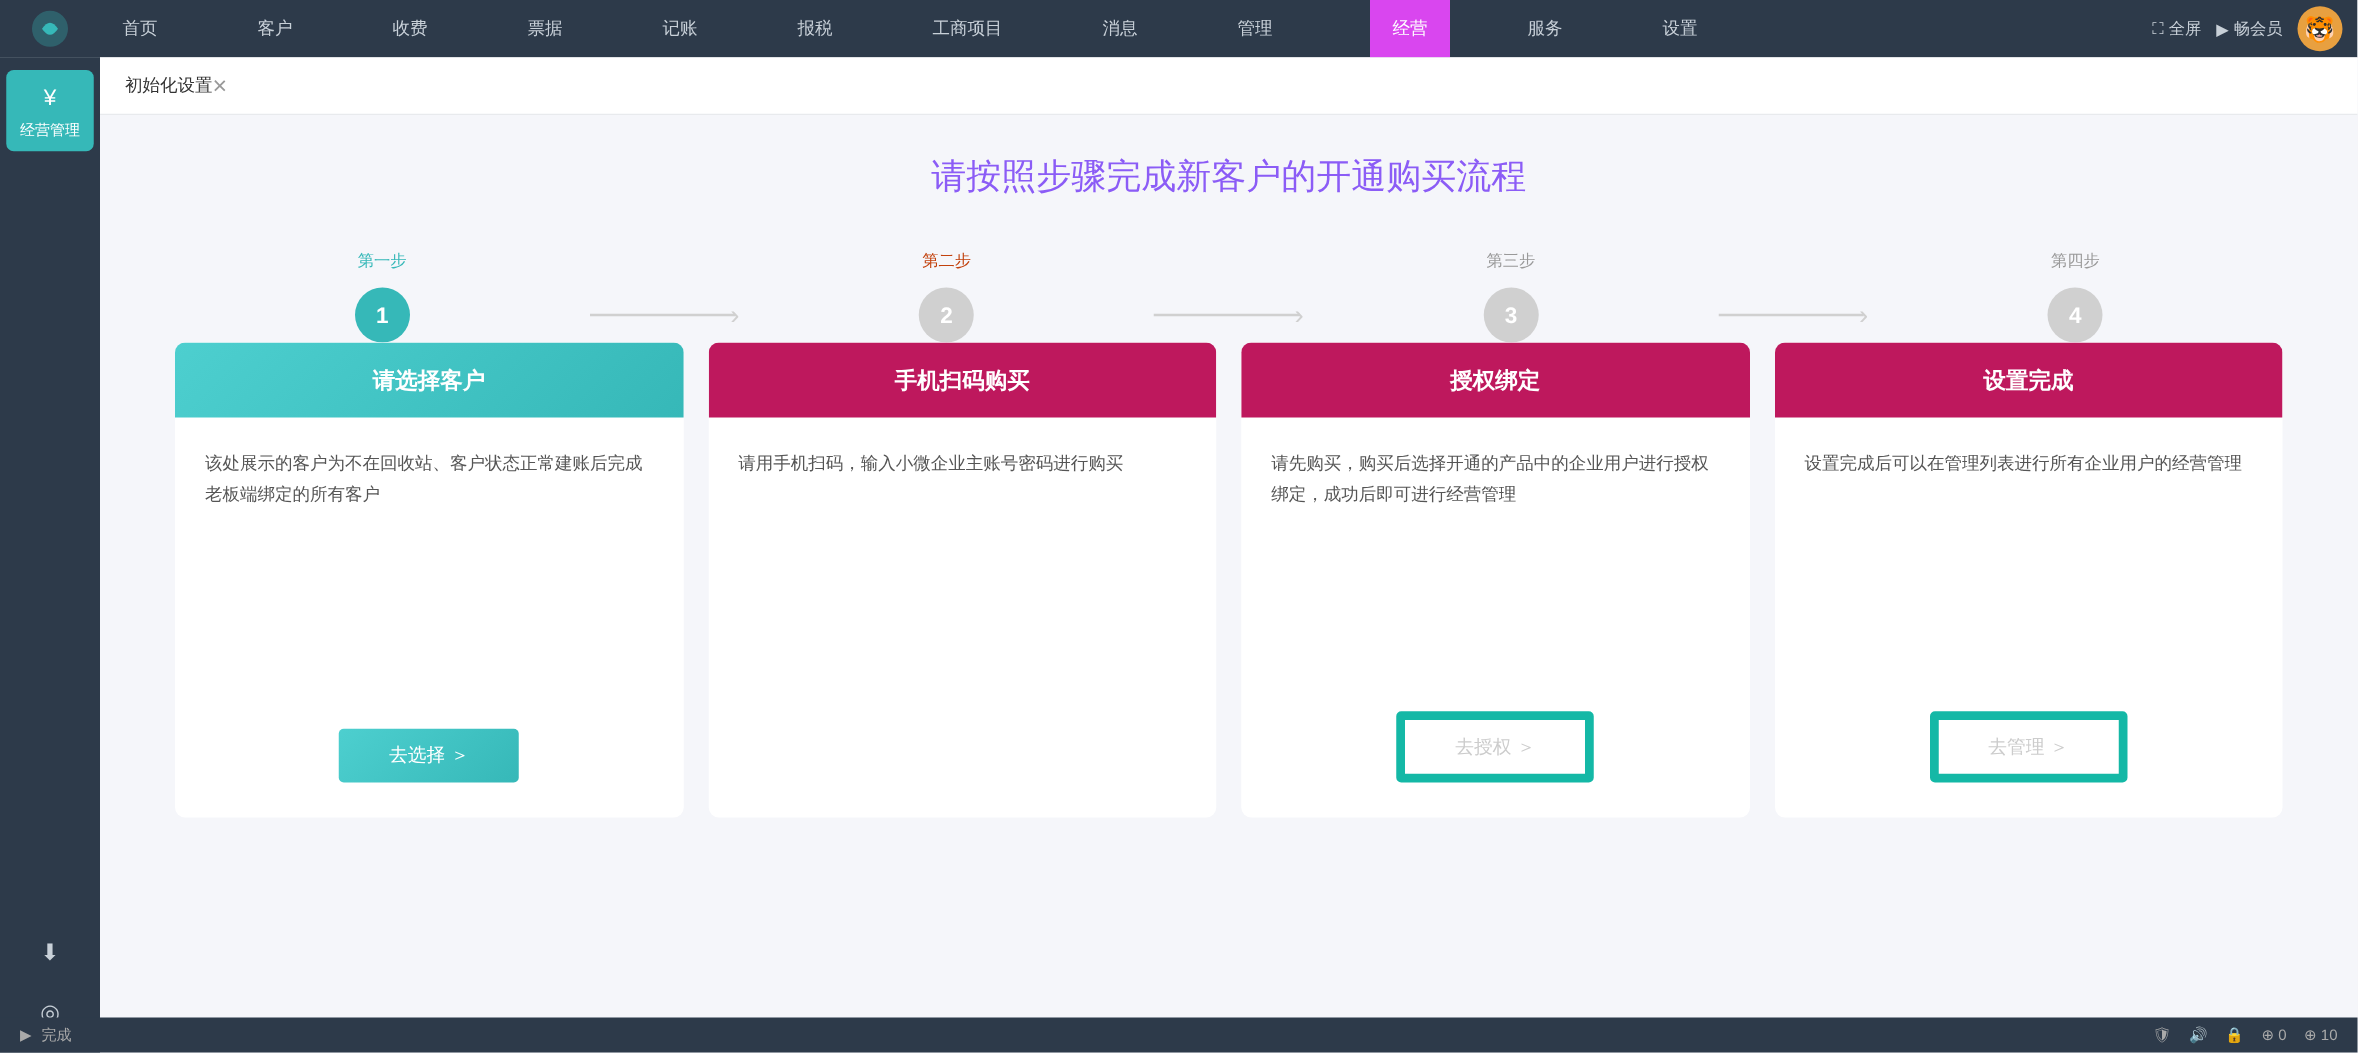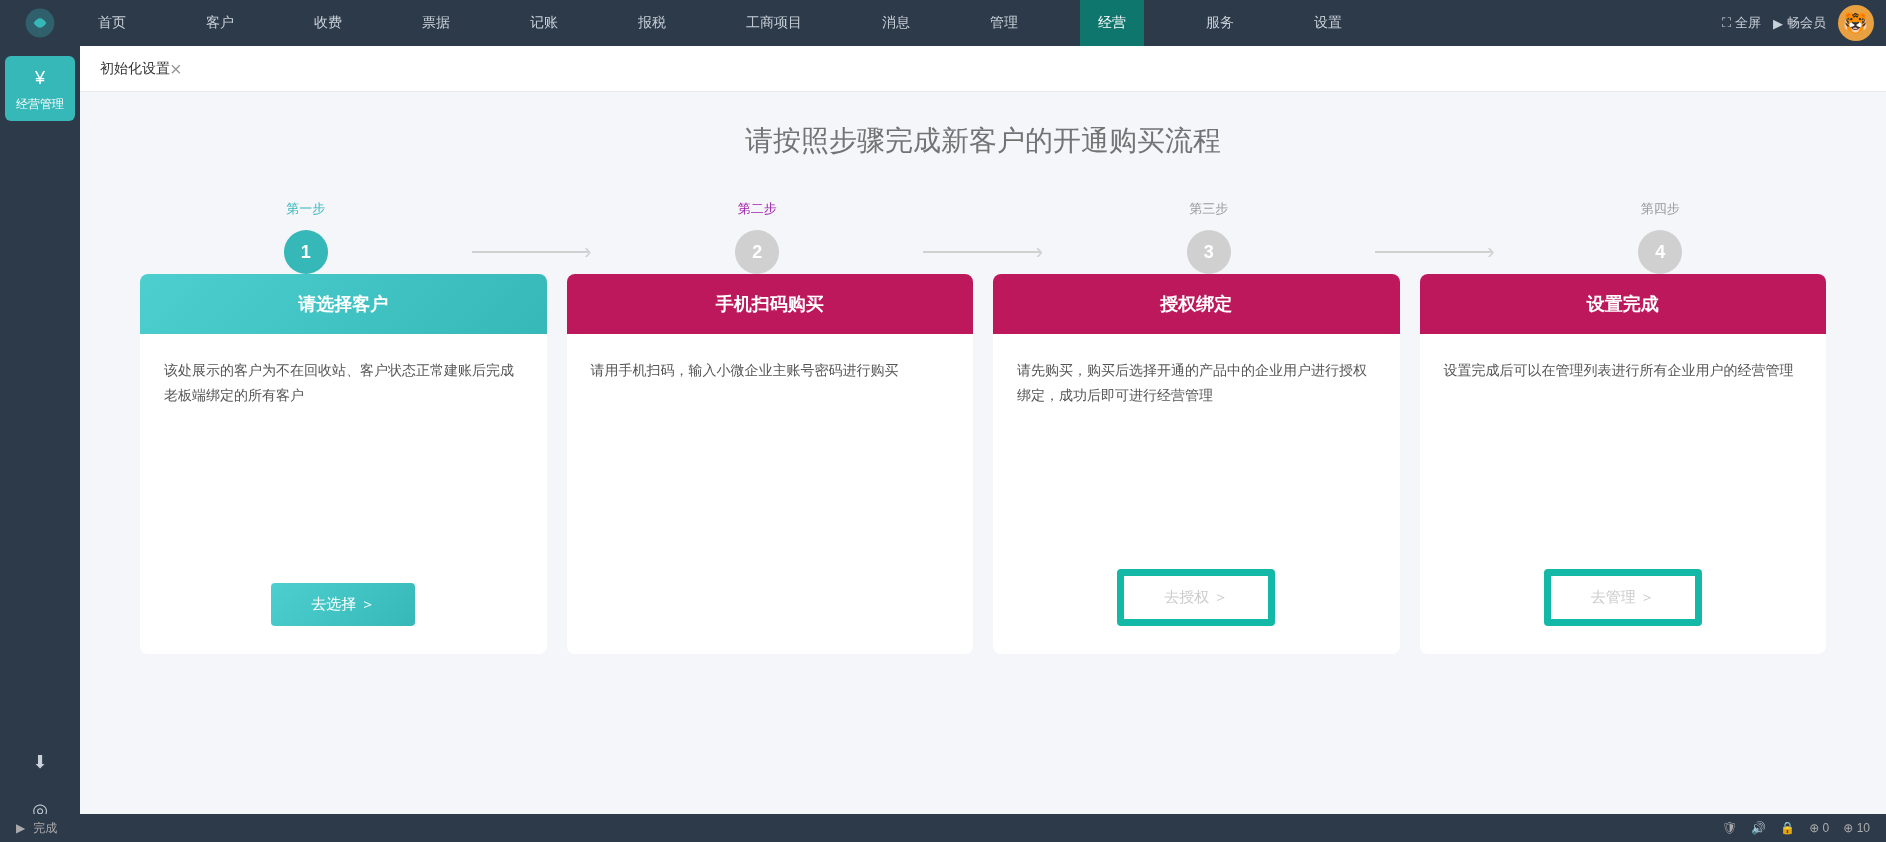--- a/index.html
+++ b/index.html
@@ -33,22 +33,23 @@
       color: #c8d0d8;
       font-size: 14px;
       padding: 0 18px;
       height: 100%;
       display: flex;
       align-items: center;
       cursor: pointer;
       white-space: nowrap;
     }
     .nav-item.active {
-      background: #0f766e;
+      background: #d946ef;
       color: #fff;
+      margin-left: 16px;
     }
     .top-nav-right {
       display: flex;
       align-items: center;
       padding-right: 12px;
       gap: 12px;
     }
     .top-nav-right-item {
       color: #c8d0d8;
       font-size: 13px;
@@ -131,21 +132,21 @@
     
     .wizard-container {
       flex: 1;
       background: #f5f6fa;
       padding: 30px 60px;
       overflow: auto;
     }
     .wizard-title {
       text-align: center;
       font-size: 28px;
-      color: #737373;
+      color: #8b5cf6;
       margin-bottom: 40px;
       font-weight: normal;
     }
 
     
     .cards-row {
       display: flex;
       gap: 20px;
       margin-top: 0;
     }
@@ -290,21 +291,21 @@
     <div class="wizard-title">请按照步骤完成新客户的开通购买流程</div>
 
     <div class="wizard-steps-section">
 
       <div style="display:flex; align-items:center; padding: 0 0; margin-bottom: 4px;">
         <div style="flex:1; display:flex; flex-direction:column; align-items:center;">
           <span style="font-size:13px; color:#36b8b8; margin-bottom:8px;">第一步</span>
         </div>
         <div style="flex:0 0 120px;"></div>
         <div style="flex:1; display:flex; flex-direction:column; align-items:center;">
-          <span style="font-size:13px; color:#a21caf; margin-bottom:8px;">第二步</span>
+          <span style="font-size:13px; color:#c2410c; margin-bottom:8px;">第二步</span>
         </div>
         <div style="flex:0 0 120px;"></div>
         <div style="flex:1; display:flex; flex-direction:column; align-items:center;">
           <span style="font-size:13px; color:#999; margin-bottom:8px;">第三步</span>
         </div>
         <div style="flex:0 0 120px;"></div>
         <div style="flex:1; display:flex; flex-direction:column; align-items:center;">
           <span style="font-size:13px; color:#999; margin-bottom:8px;">第四步</span>
         </div>
       </div>

